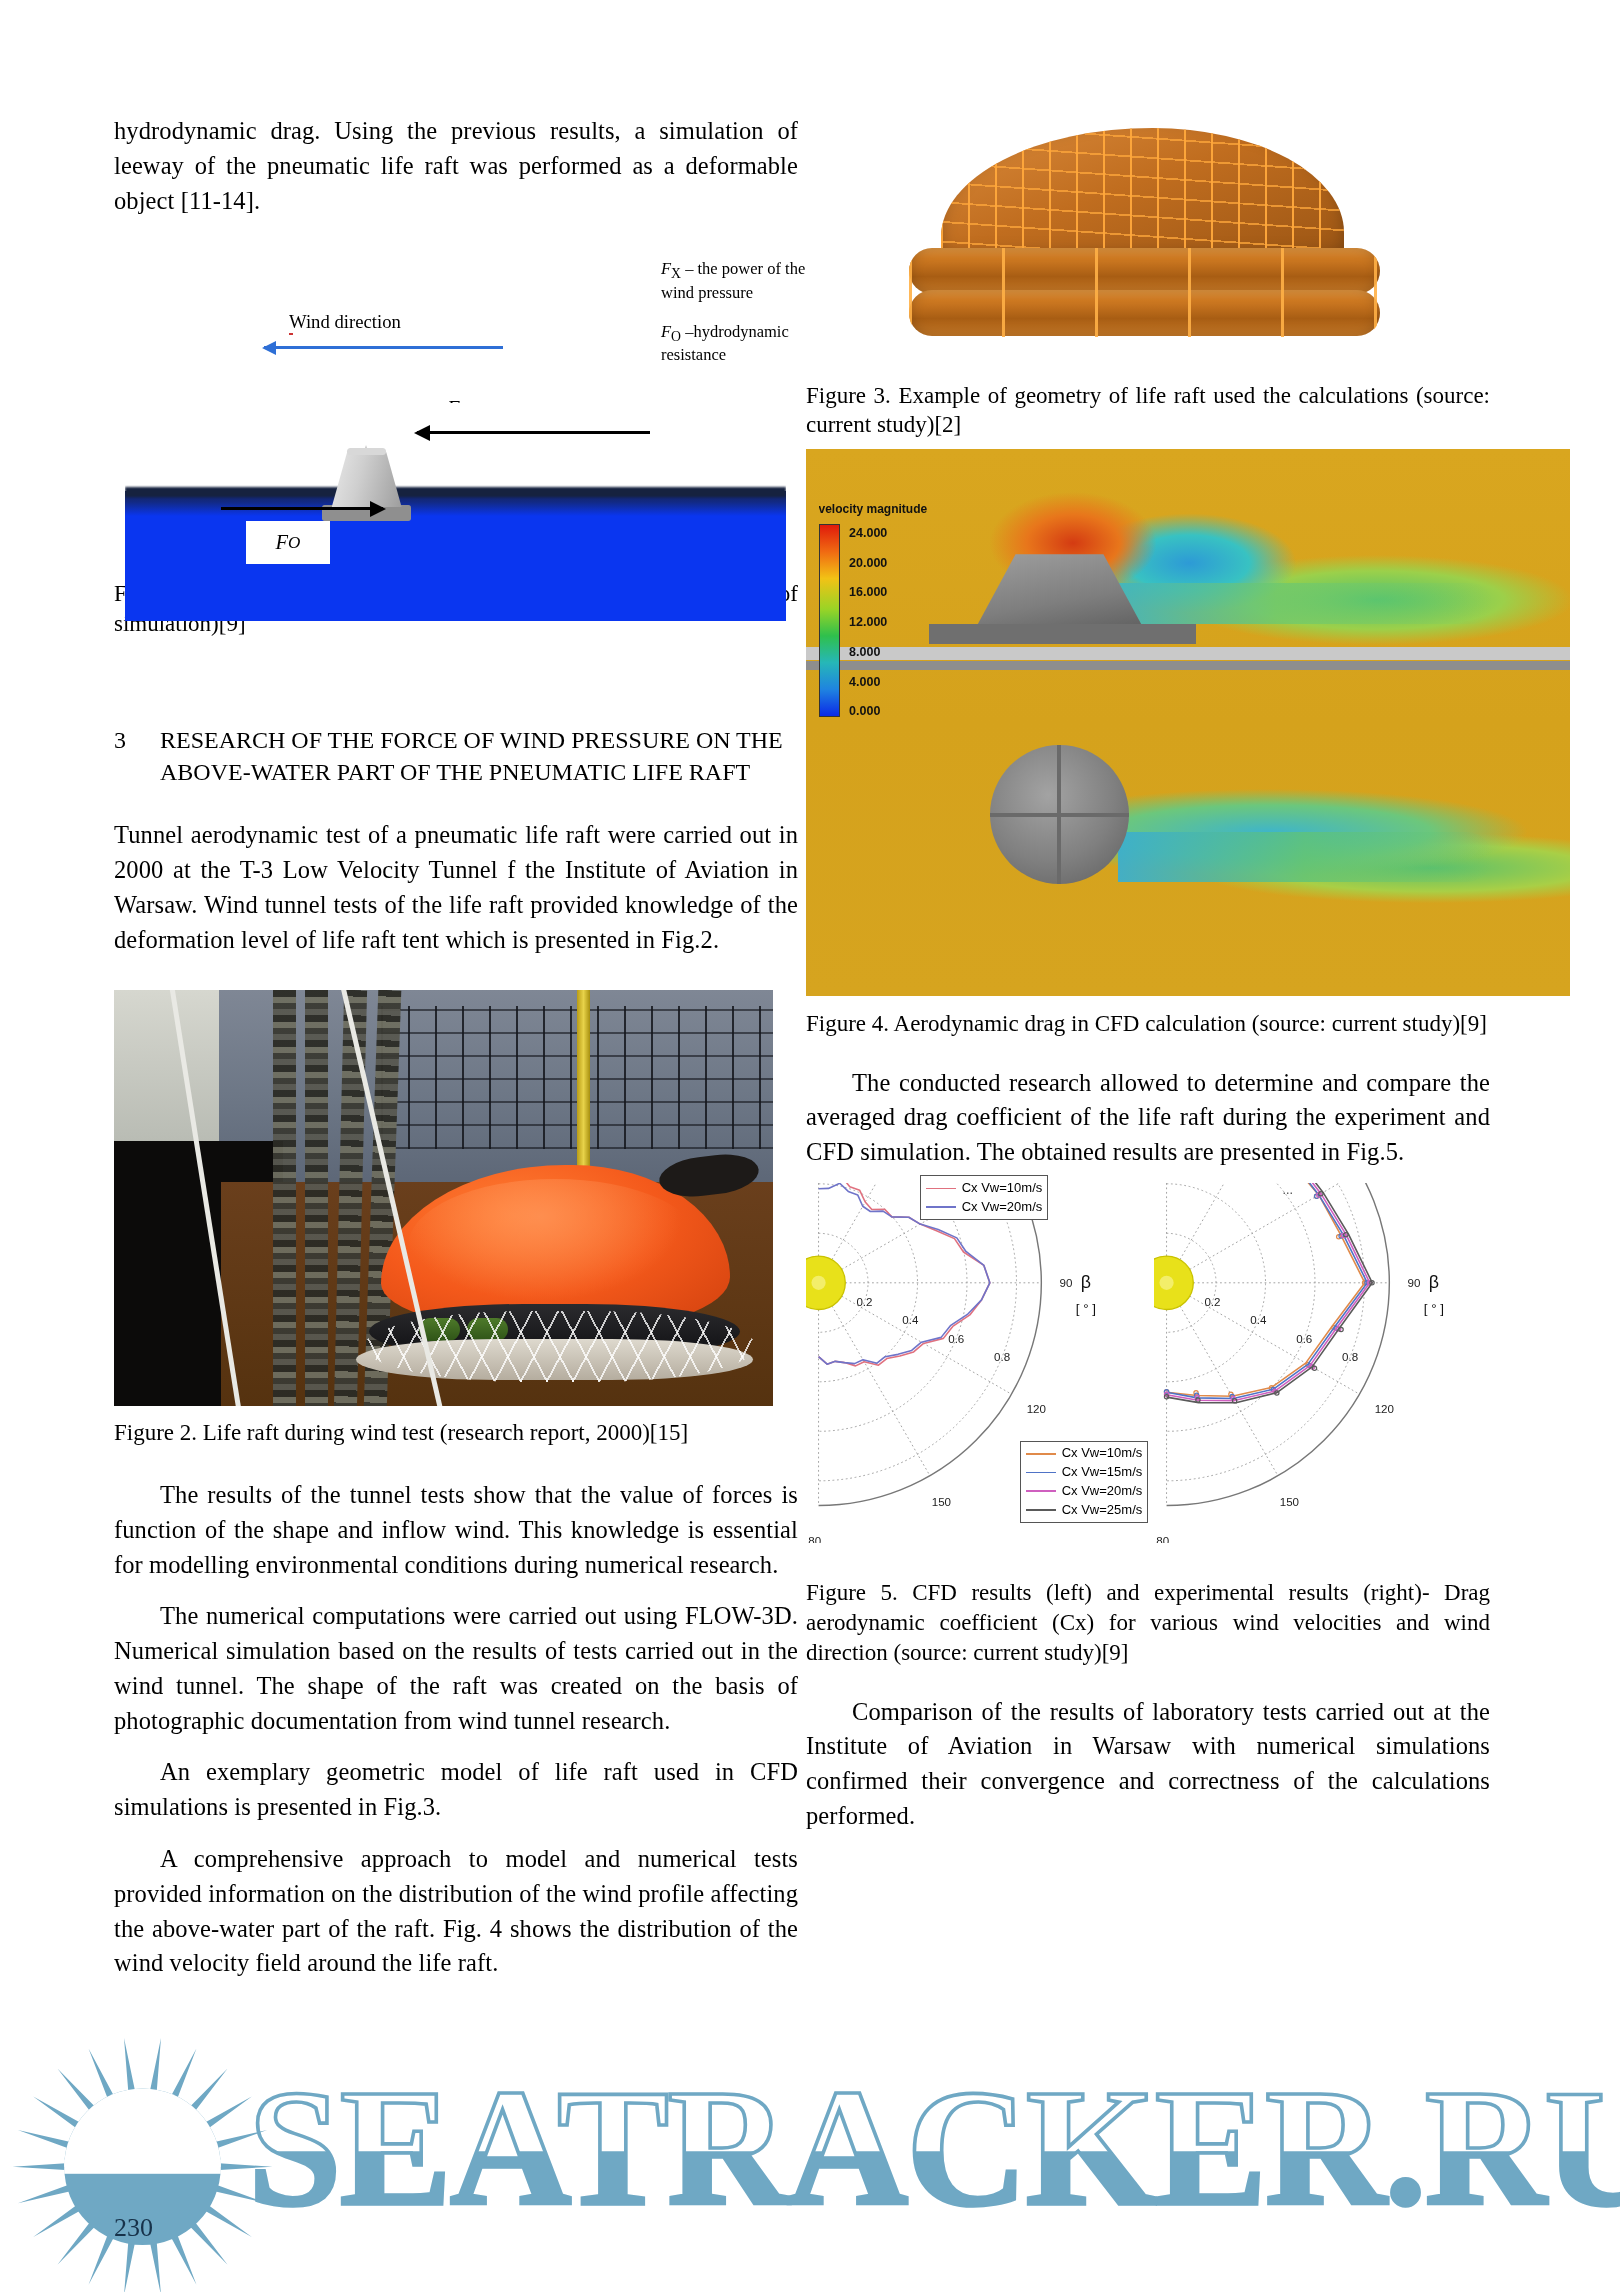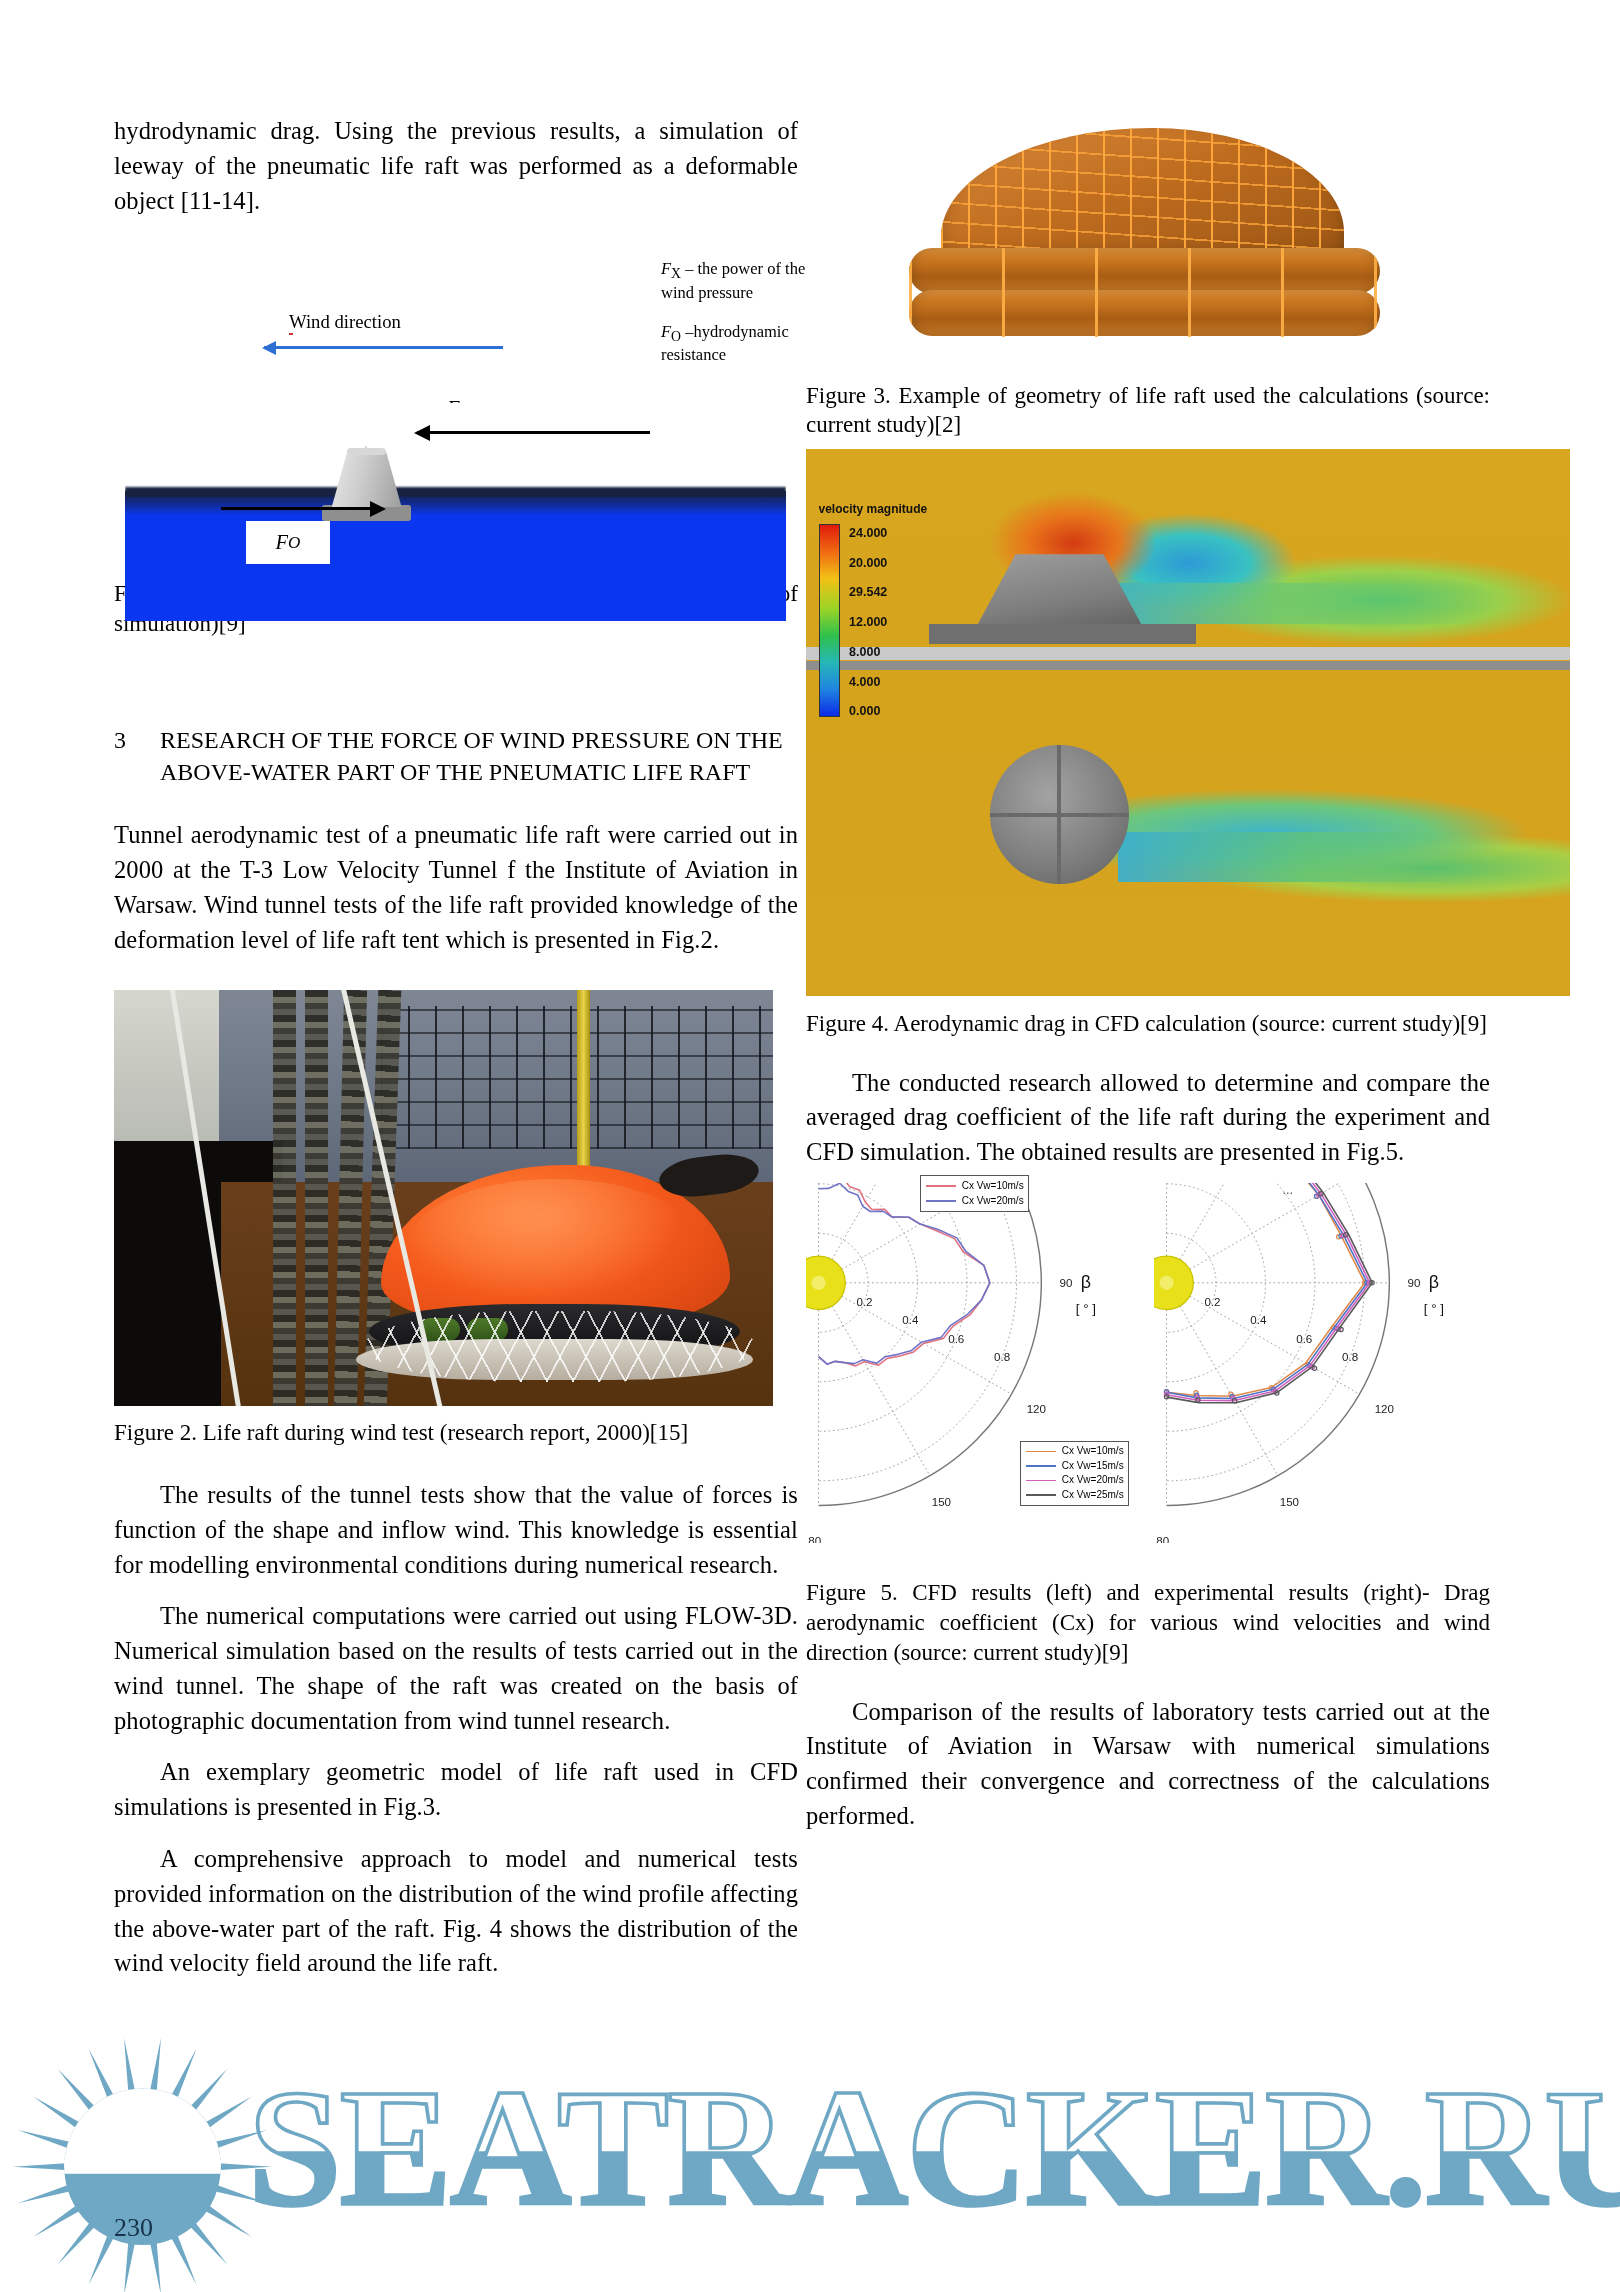--- a/index.html
+++ b/index.html
@@ -454,21 +454,21 @@
     width: 337px; height: 360px;
   }
   .polar-left  { left: 0; }
   .polar-right { left: 348px; }
   .polar svg { display: block; }
   .legend-box {
     position: absolute;
     background: #ffffff;
     border: 0.9px solid #555;
     font-family: "Liberation Sans", sans-serif;
-    font-size: 10px;
+    font-size: 13px;
     padding: 2.7px 4.5px;
     line-height: 1.45;
     white-space: nowrap;
   }
   .legend-box .lrow { display: flex; align-items: center; }
   .legend-box .swatch {
     display: inline-block; width: 30px; height: 1.8px; margin-right: 6.2px;
   }
   .legend-left { left: 114px; top: -7.1px; }
   .legend-right { left: 214px; top: 258px; }
@@ -623,21 +623,21 @@
       <div class="f4-cross-h"></div>
       <div class="f4-cross-v"></div>
 
       <div class="f4-legend">
         <div class="f4-legend-title">velocity magnitude</div>
         <div class="f4-legend-row">
           <div class="f4-colorbar"></div>
           <div class="f4-ticks">
             <div>24.000</div>
             <div>20.000</div>
-            <div>29.542</div>
+            <div>16.000</div>
             <div>12.000</div>
             <div>8.000</div>
             <div>4.000</div>
             <div>0.000</div>
           </div>
         </div>
       </div>
     </div>
 
     <p class="caption">Figure 4. Aerodynamic drag in CFD calculation (source: current study)[9]</p>

